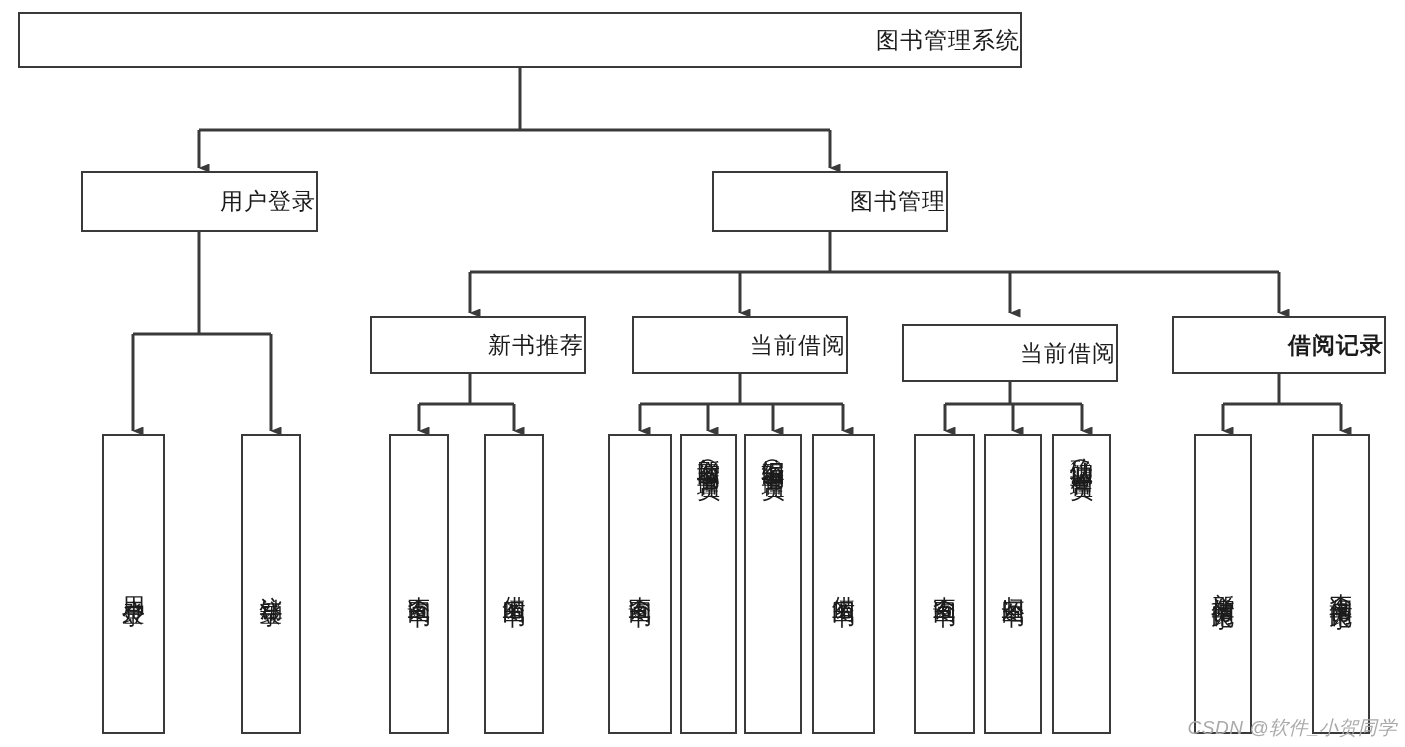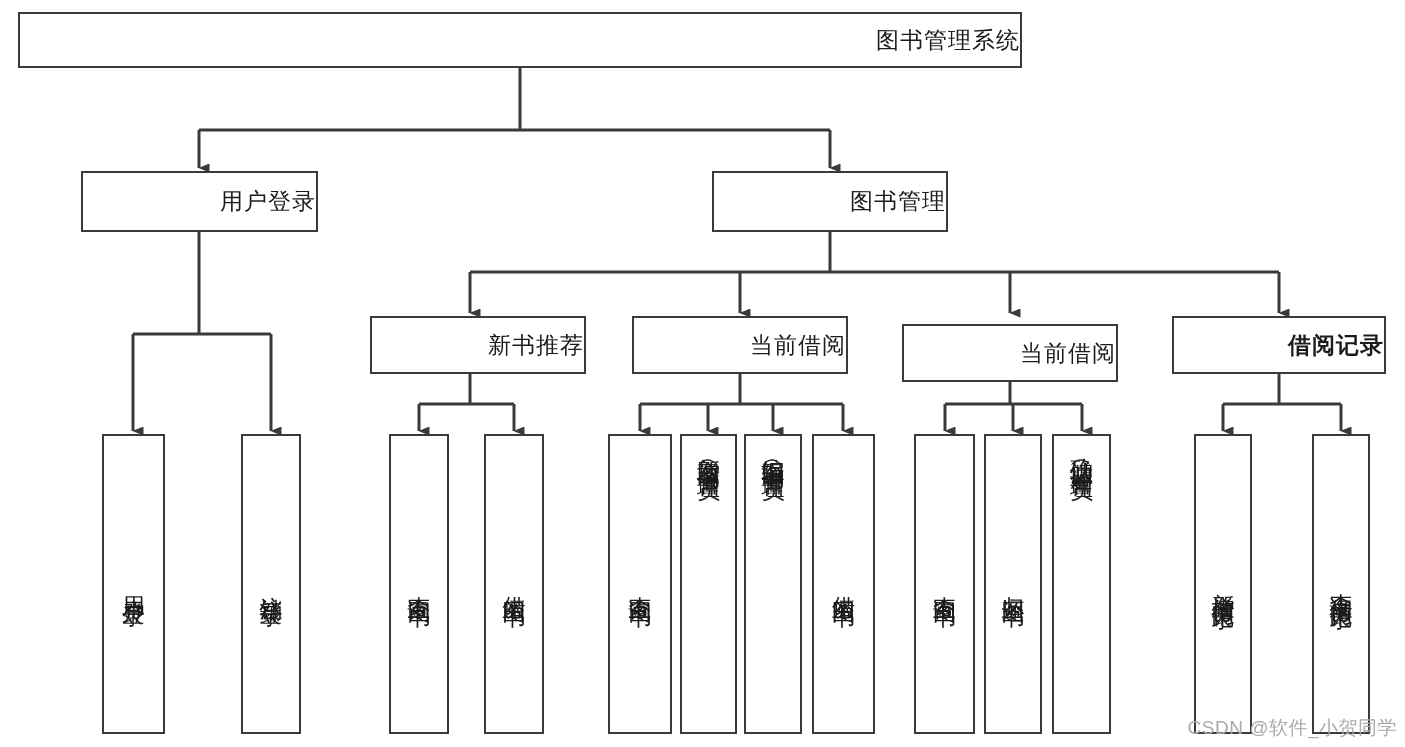--- a/index.html
+++ b/index.html
@@ -70,20 +70,21 @@
   }
   #watermark {
     position: absolute;
     right: 8px;
     bottom: 6px;
     font-size: 19px;
     color: #a9a9a9;
     letter-spacing: 0.5px;
     z-index: 5;
     white-space: nowrap;
+    font-style: italic;
   }
 </style>
 </head>
 <body>
 
 <div id="canvas">
 
   <svg id="wires" viewBox="0 0 1405 747" xmlns="http://www.w3.org/2000/svg">
     <defs>
       <marker id="arrow" markerWidth="9" markerHeight="11" refX="4.5" refY="10.5" orient="auto" markerUnits="userSpaceOnUse">

